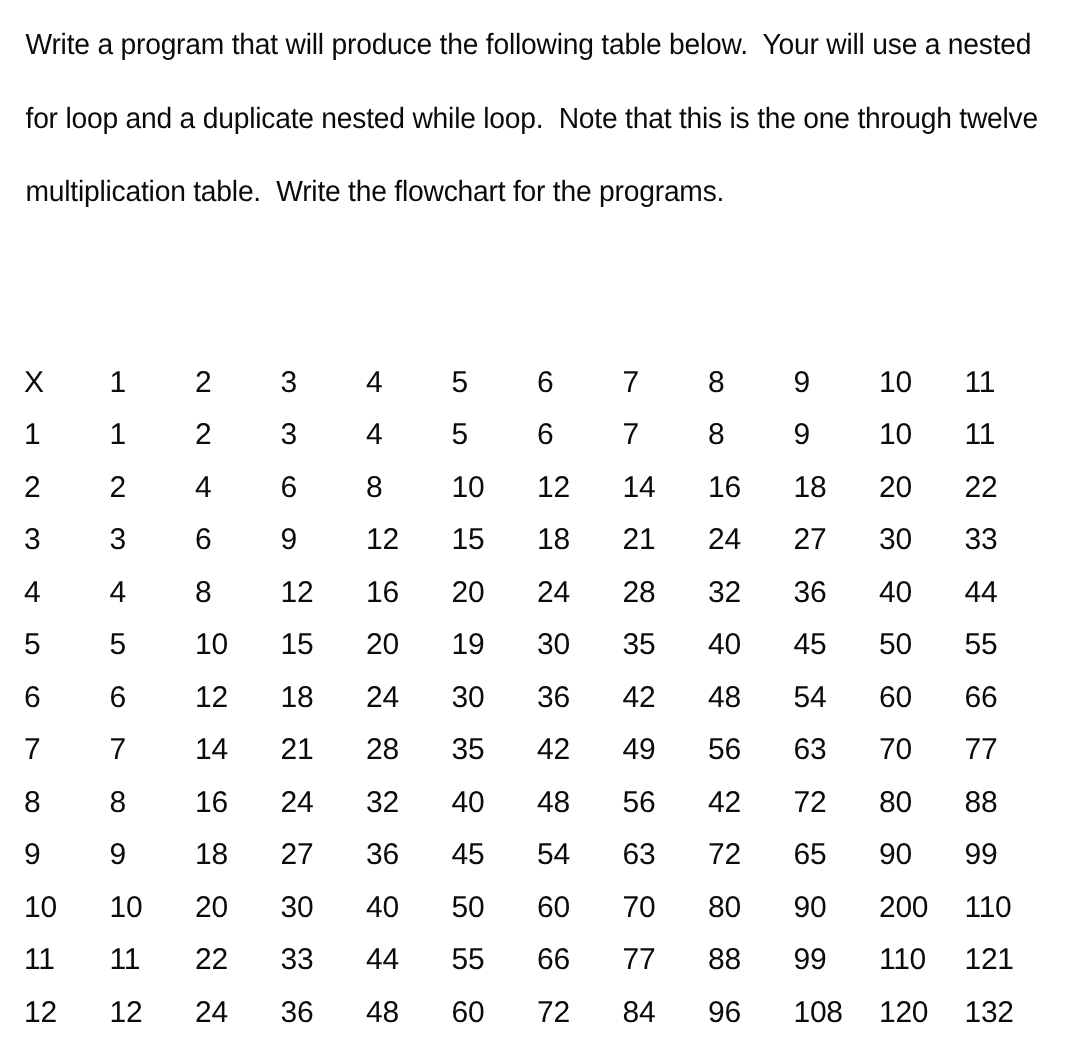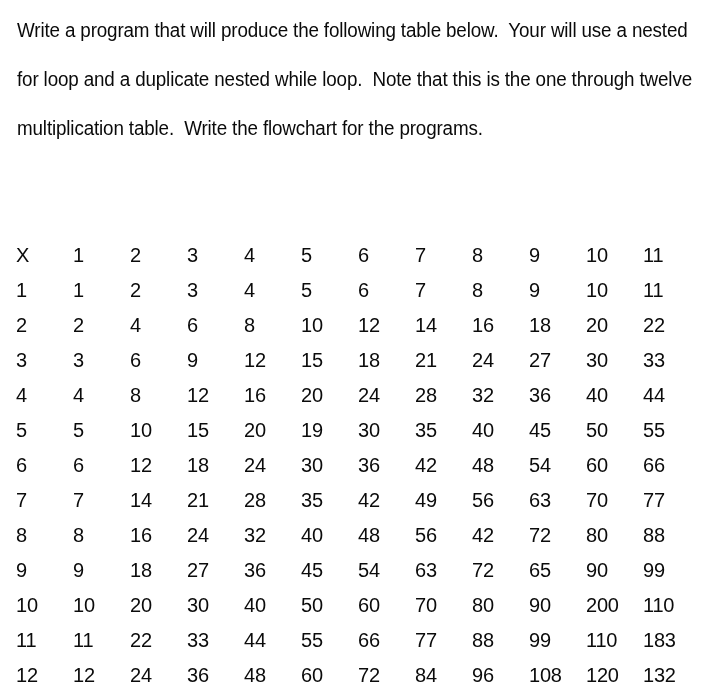--- a/index.html
+++ b/index.html
@@ -279,21 +279,21 @@
             <td>11</td>
             <td>22</td>
             <td>33</td>
             <td>44</td>
             <td>55</td>
             <td>66</td>
             <td>77</td>
             <td>88</td>
             <td>99</td>
             <td>110</td>
-            <td>183</td>
+            <td>121</td>
           </tr>
           <tr>
             <td class="head-cell">12</td>
             <td>12</td>
             <td>24</td>
             <td>36</td>
             <td>48</td>
             <td>60</td>
             <td>72</td>
             <td>84</td>

